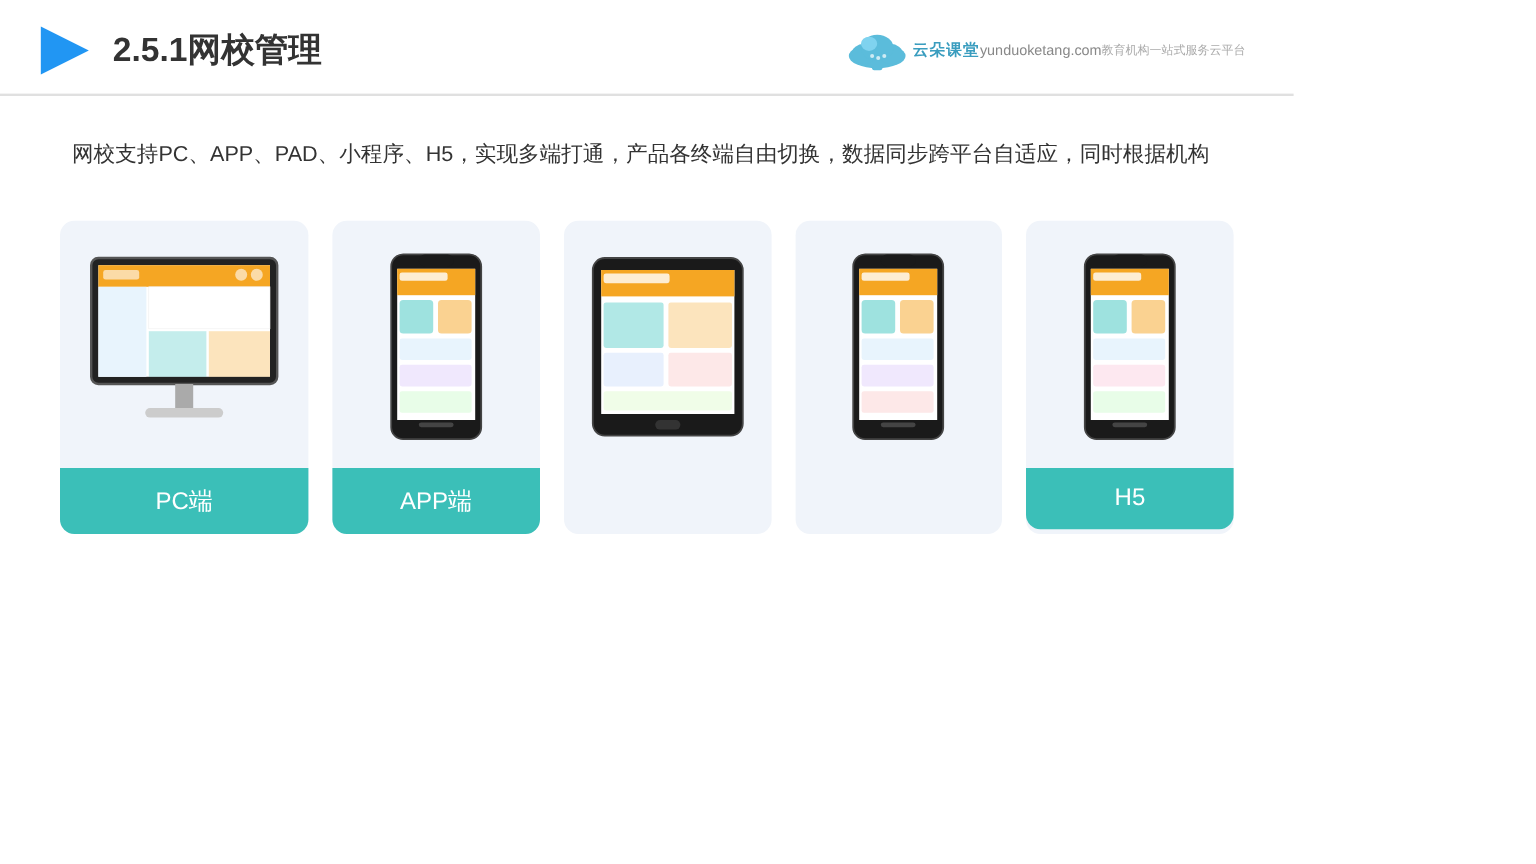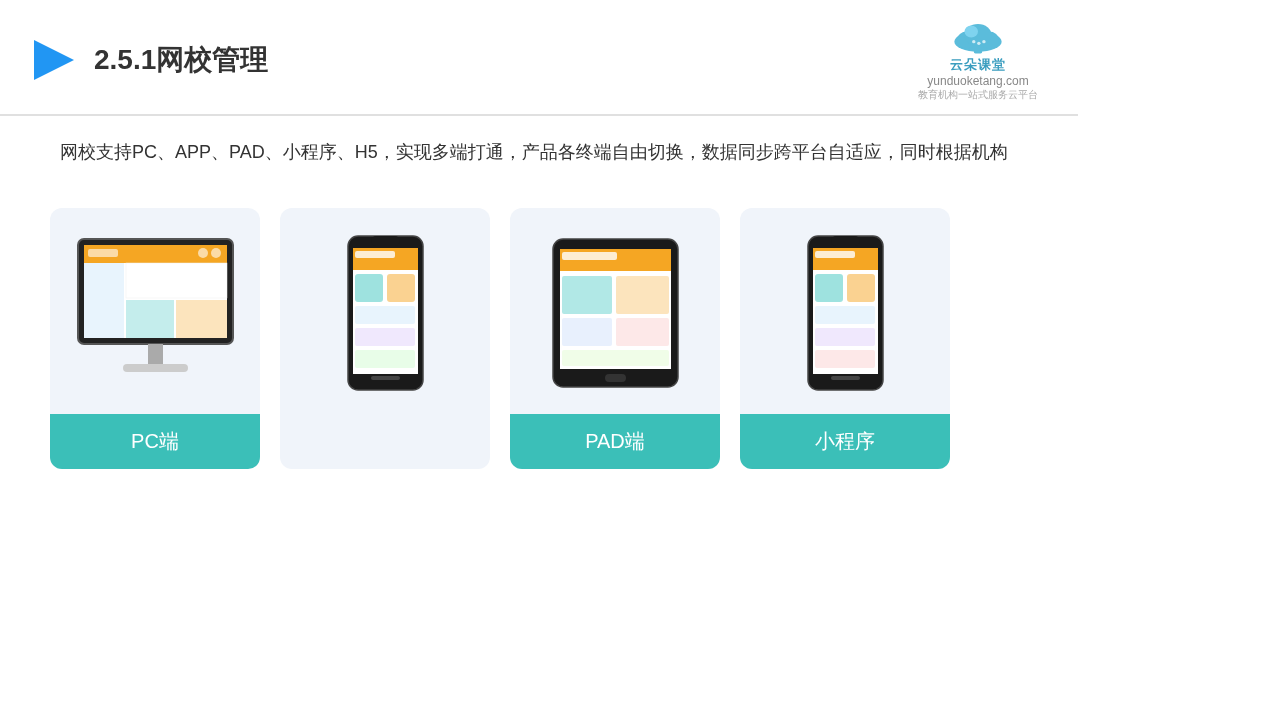--- a/index.html
+++ b/index.html
@@ -39,33 +39,33 @@
     }
 
     .page-title {
       font-size: 28px;
       font-weight: bold;
       color: #333;
     }
 
     .logo-area {
       display: flex;
-      flex-direction: column;
+      flex-direction: row;
       align-items: center;
       margin-left: 12px;
     }
 
     .logo-cloud {
       width: 60px;
       height: 38px;
     }
 
     
     .description {
-      padding: 20px 60px 20px 60px;
+      padding: 32px 60px 20px 60px;
       font-size: 18px;
       color: #333;
       line-height: 1.8;
     }
 
     
     .cards-section {
       padding: 20px 50px;
       display: flex;
       gap: 20px;
@@ -191,20 +191,21 @@
 
           <rect x="12" y="40" width="28" height="28" rx="3" fill="#3dc5c0" opacity="0.5"></rect>
           <rect x="44" y="40" width="28" height="28" rx="3" fill="#f5a623" opacity="0.5"></rect>
           <rect x="12" y="72" width="60" height="18" rx="2" fill="#e8f4fd"></rect>
           <rect x="12" y="94" width="60" height="18" rx="2" fill="#f0e8fd"></rect>
           <rect x="12" y="116" width="60" height="18" rx="2" fill="#e8fde8"></rect>
 
           <rect x="28" y="142" width="29" height="4" rx="2" fill="#444"></rect>
         </svg>
       </div>
+      <div class="card-label">APP端</div>
     </div>
 
     <div class="card">
       <div class="card-image-area">
 
         <svg width="135" height="158" viewBox="0 0 135 158">
 
           <rect x="5" y="5" width="125" height="148" rx="10" ry="10" fill="#1a1a1a" stroke="#444" stroke-width="1.5"></rect>
 
           <rect x="12" y="15" width="111" height="120" fill="#fff"></rect>
@@ -214,21 +215,20 @@
           <rect x="12" y="15" width="111" height="22" fill="#f5a623"></rect>
           <rect x="14" y="18" width="55" height="8" rx="2" fill="#fff" opacity="0.8"></rect>
 
           <rect x="14" y="42" width="50" height="38" rx="2" fill="#3dc5c0" opacity="0.4"></rect>
           <rect x="68" y="42" width="53" height="38" rx="2" fill="#f5a623" opacity="0.3"></rect>
           <rect x="14" y="84" width="50" height="28" rx="2" fill="#e8f0fd"></rect>
           <rect x="68" y="84" width="53" height="28" rx="2" fill="#fde8e8"></rect>
           <rect x="14" y="116" width="107" height="16" rx="2" fill="#f0fde8"></rect>
         </svg>
       </div>
-      <div class="card-label">PAD端</div>
     </div>
 
     <div class="card">
       <div class="card-image-area">
 
         <svg width="85" height="158" viewBox="0 0 85 158">
 
           <rect x="5" y="2" width="75" height="154" rx="10" ry="10" fill="#1a1a1a" stroke="#444" stroke-width="1.5"></rect>
 
           <rect x="10" y="14" width="65" height="126" fill="#fff"></rect>
@@ -240,19 +240,43 @@
 
           <rect x="12" y="40" width="28" height="28" rx="3" fill="#3dc5c0" opacity="0.5"></rect>
           <rect x="44" y="40" width="28" height="28" rx="3" fill="#f5a623" opacity="0.5"></rect>
           <rect x="12" y="72" width="60" height="18" rx="2" fill="#e8f4fd"></rect>
           <rect x="12" y="94" width="60" height="18" rx="2" fill="#f0e8fd"></rect>
           <rect x="12" y="116" width="60" height="18" rx="2" fill="#fde8e8"></rect>
 
           <rect x="28" y="142" width="29" height="4" rx="2" fill="#444"></rect>
         </svg>
       </div>
-      <div class="card-label">小程序</div>
-    </div>
-
+    </div>
+
+    <div class="card">
+      <div class="card-image-area">
+
+        <svg width="85" height="158" viewBox="0 0 85 158">
+
+          <rect x="5" y="2" width="75" height="154" rx="10" ry="10" fill="#1a1a1a" stroke="#444" stroke-width="1.5"></rect>
+
+          <rect x="10" y="14" width="65" height="126" fill="#fff"></rect>
+
+          <rect x="28" y="2" width="29" height="10" rx="5" fill="#1a1a1a"></rect>
+
+          <rect x="10" y="14" width="65" height="22" fill="#f5a623"></rect>
+          <rect x="12" y="17" width="40" height="7" rx="2" fill="#fff" opacity="0.8"></rect>
+
+          <rect x="12" y="40" width="28" height="28" rx="3" fill="#3dc5c0" opacity="0.5"></rect>
+          <rect x="44" y="40" width="28" height="28" rx="3" fill="#f5a623" opacity="0.5"></rect>
+          <rect x="12" y="72" width="60" height="18" rx="2" fill="#e8f4fd"></rect>
+          <rect x="12" y="94" width="60" height="18" rx="2" fill="#fde8f0"></rect>
+          <rect x="12" y="116" width="60" height="18" rx="2" fill="#e8fde8"></rect>
+
+          <rect x="28" y="142" width="29" height="4" rx="2" fill="#444"></rect>
+        </svg>
+      </div>
+      <div class="card-label">H5</div>
+    </div>
 
   </div>
 
 </div>
 
 </body></html>

